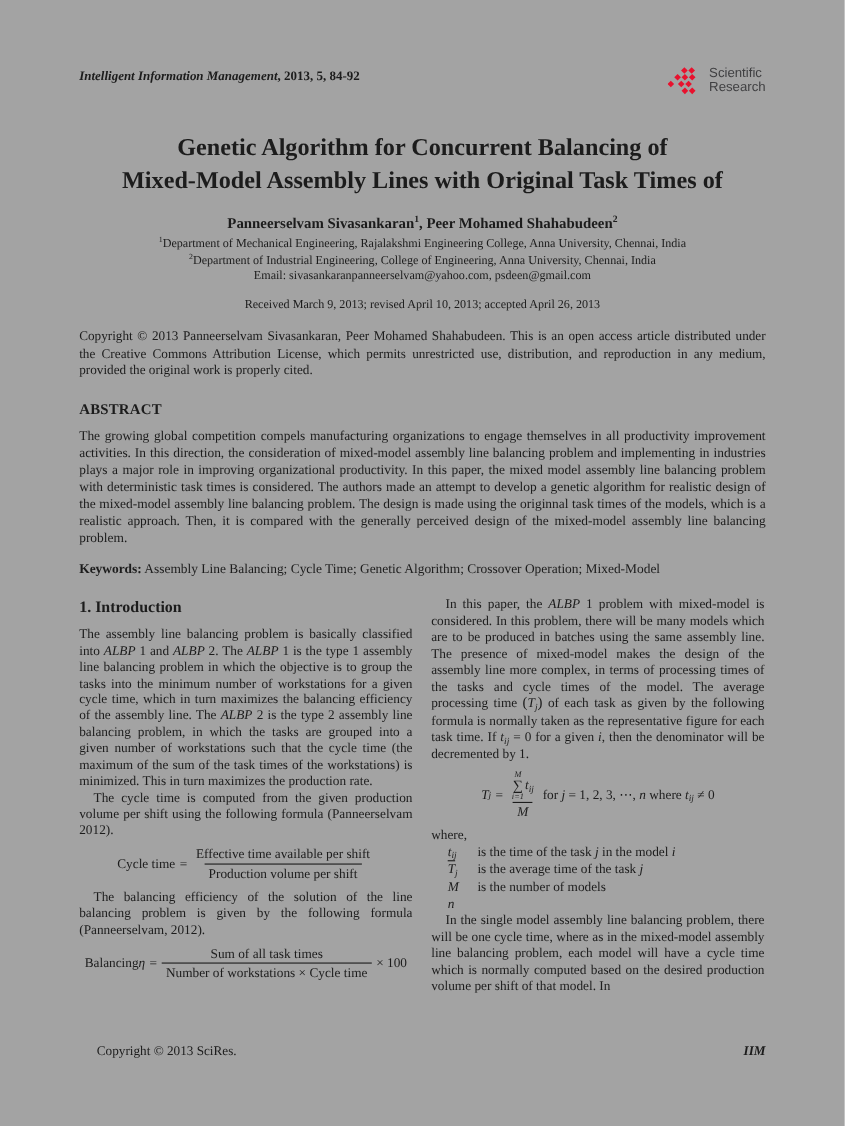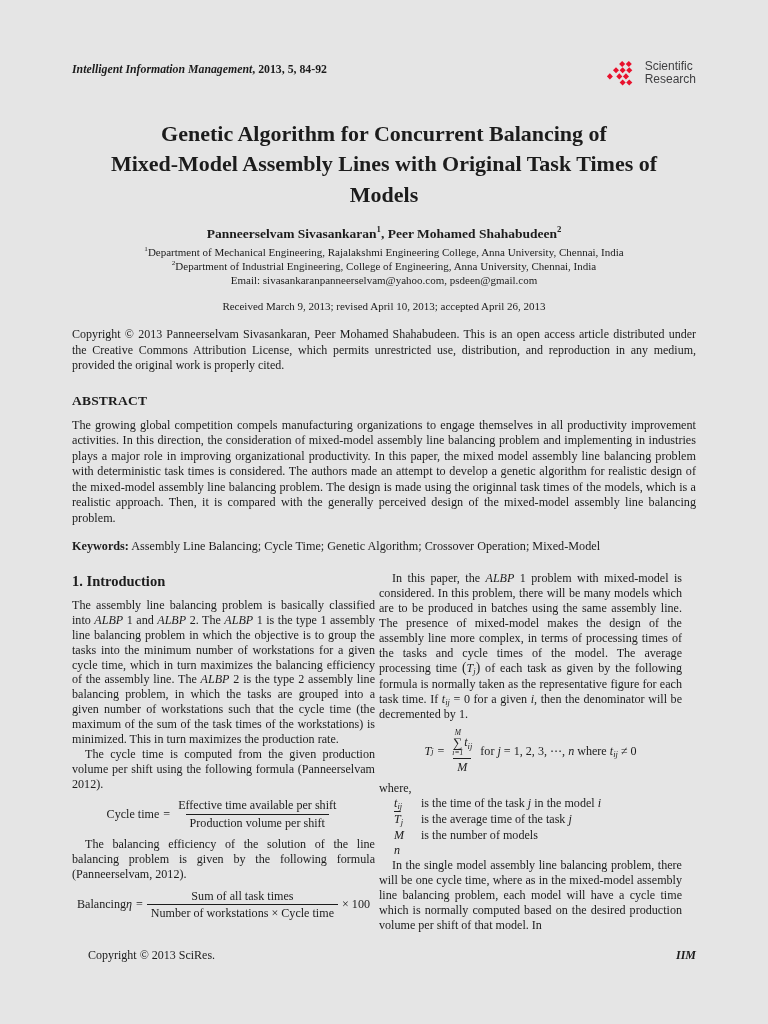--- a/index.html
+++ b/index.html
@@ -1,17 +1,17 @@
 <!DOCTYPE html>
 <html><head>
 <meta charset="utf-8">
 <style>
   html,body{margin:0;padding:0;background:#ffffff;}
   .page{
-    width:768px;height:1024px;position:relative;background:#e5e5e5;overflow:hidden;
+    width:768px;height:1024px;position:relative;background:#a3a3a3;overflow:hidden;
     box-sizing:border-box;padding:62px 72px 0 72px;
     font-family:"Liberation Serif","DejaVu Serif",serif;color:#1c1c1c;
   }
   
   .hdr{display:flex;justify-content:space-between;align-items:flex-start;}
   .hdr-left{font-size:11.8px;line-height:1.32;}
   .jname{font-weight:bold;font-style:italic;}
   .jissue{font-weight:bold;}
   .doi-link{color:#0000cd;text-decoration:underline;cursor:pointer;}
   .logo{display:flex;align-items:flex-start;gap:2px;margin-top:-2px;}
@@ -23,21 +23,21 @@
   .affil{ text-align:center;font-size:11px;line-height:1.3;}
   .affils{margin-top:3px;}
   .received{margin-top:13px;text-align:center;font-size:11px;}
   .copyright{margin:15px 0 0 0;font-size:12px;line-height:1.26;text-align:justify;}
   
   .abs-h{margin:20px 0 0 0;font-size:13.5px;font-weight:bold;letter-spacing:.2px;}
   .abs-p{margin:9px 0 0 0;font-size:12.2px;line-height:1.27;text-align:justify;}
   .keywords{margin:13px 0 0 0;font-size:12.2px;}
   .kw-label{font-weight:bold;}
   
-  .cols{display:flex;gap:4px;margin-top:17px;}
+  .cols{display:flex;gap:17px;margin-top:17px;}
   .col{width:303px;font-size:12.1px;line-height:1.23;text-align:justify;}
   .col h3{margin:2px 0 7px 0;font-size:14.5px;}
   .col p{margin:0;}
   .ind{text-indent:13px;}
   .seg-i{font-style:italic;}
   .seg-sub{font-style:italic;font-size:0.7em;vertical-align:-0.25em;}
   .seg-big{font-size:1.12em;}
   .seg-iover{font-style:italic;text-decoration:overline;}
   
   .formula{display:flex;align-items:center;justify-content:center;margin:7px 0 7px 0;font-size:12.1px;text-align:center;text-indent:0;}
@@ -88,21 +88,20 @@
       <div class="logo-text">
         <div>Scientific</div>
         <div>Research</div>
       </div>
     </div>
   </div>
 
   <h1 class="title">
     <div>Genetic Algorithm for Concurrent Balancing of</div>
     <div>Mixed-Model Assembly Lines with Original Task Times of</div>
-    <div>Models</div>
   </h1>
 
   <div class="authors"><span>Panneerselvam Sivasankaran</span><sup>1</sup><span>, </span><span>Peer Mohamed Shahabudeen</span><sup>2</sup></div>
 
   <div class="affils">
     <div class="affil"><sup>1</sup><span>Department of Mechanical Engineering, Rajalakshmi Engineering College, Anna University, Chennai, India</span></div>
     <div class="affil"><sup>2</sup><span>Department of Industrial Engineering, College of Engineering, Anna University, Chennai, India</span></div>
     <div class="affil">Email: sivasankaranpanneerselvam@yahoo.com, psdeen@gmail.com</div>
   </div>
 

